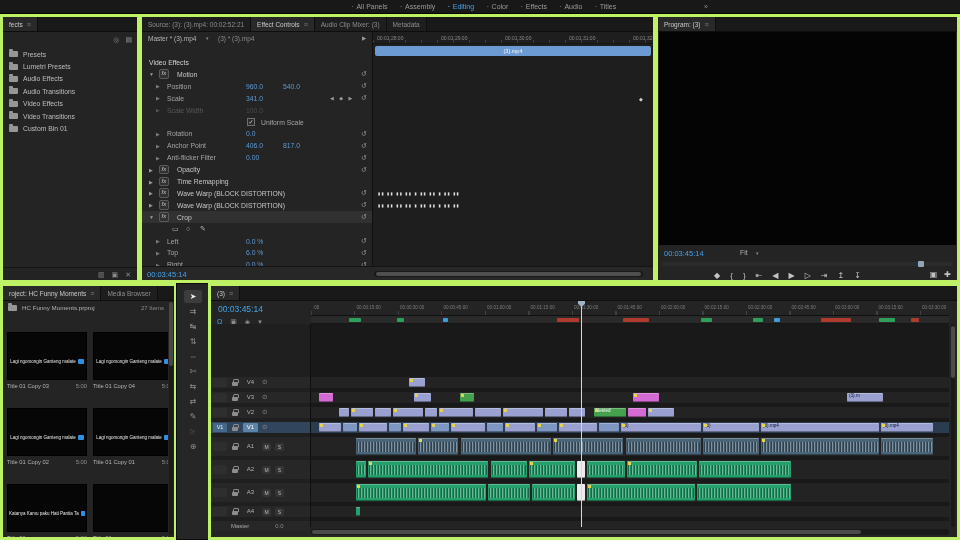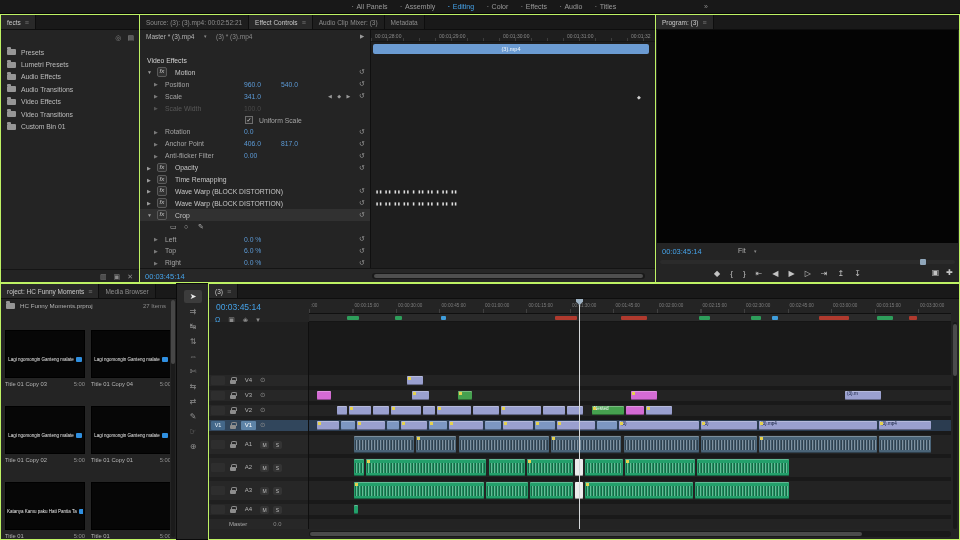--- a/index.html
+++ b/index.html
@@ -10,21 +10,21 @@
   
   #menubar{position:absolute;left:0;top:0;width:960px;height:14px;background:#181818;border-bottom:1px solid #050505}
   #ws-items{position:absolute;left:352px;top:0;height:13px;display:flex;align-items:center;gap:13px;white-space:nowrap}
   .ws-item{display:flex;align-items:center;gap:3px;font-size:7px;color:#9a9a9a}
   .ws-item.active{color:#45a2e8}
   .ws-ico{font-size:4px;color:#6f6f6f;line-height:1}
   .ws-item.active .ws-ico{color:#45a2e8}
   #ws-overflow{position:absolute;left:704px;top:3px;font-size:7px;color:#8a8a8a}
 
   
-  .panel{position:absolute;background:#242424;border:1px solid #bef264}
+  .panel{position:absolute;background:#242424;border:3px solid #bef264}
   .ptabbar{position:absolute;left:0;top:0;right:0;height:15px;background:#191919;display:flex;align-items:stretch;border-bottom:1px solid #0e0e0e;overflow:hidden}
   .ptab{display:flex;align-items:center;gap:4px;padding:0 6px;font-size:6.5px;color:#8c8c8c;background:#1e1e1e;border-right:1px solid #0e0e0e;white-space:nowrap}
   .ptab.active{background:#292929;color:#c9c9c9}
   .pmenu{color:#7a7a7a;font-size:7px;line-height:1}
   .mini-ico{font-size:7px;color:#8b8b8b;line-height:1}
   .mini-ico.on{color:#45a2e8}
 
   
   #fx-panel{left:0;top:14px;width:140px;height:269px}
   #fx-hdr-icons{position:absolute;right:5px;top:19px;display:flex;gap:6px}

